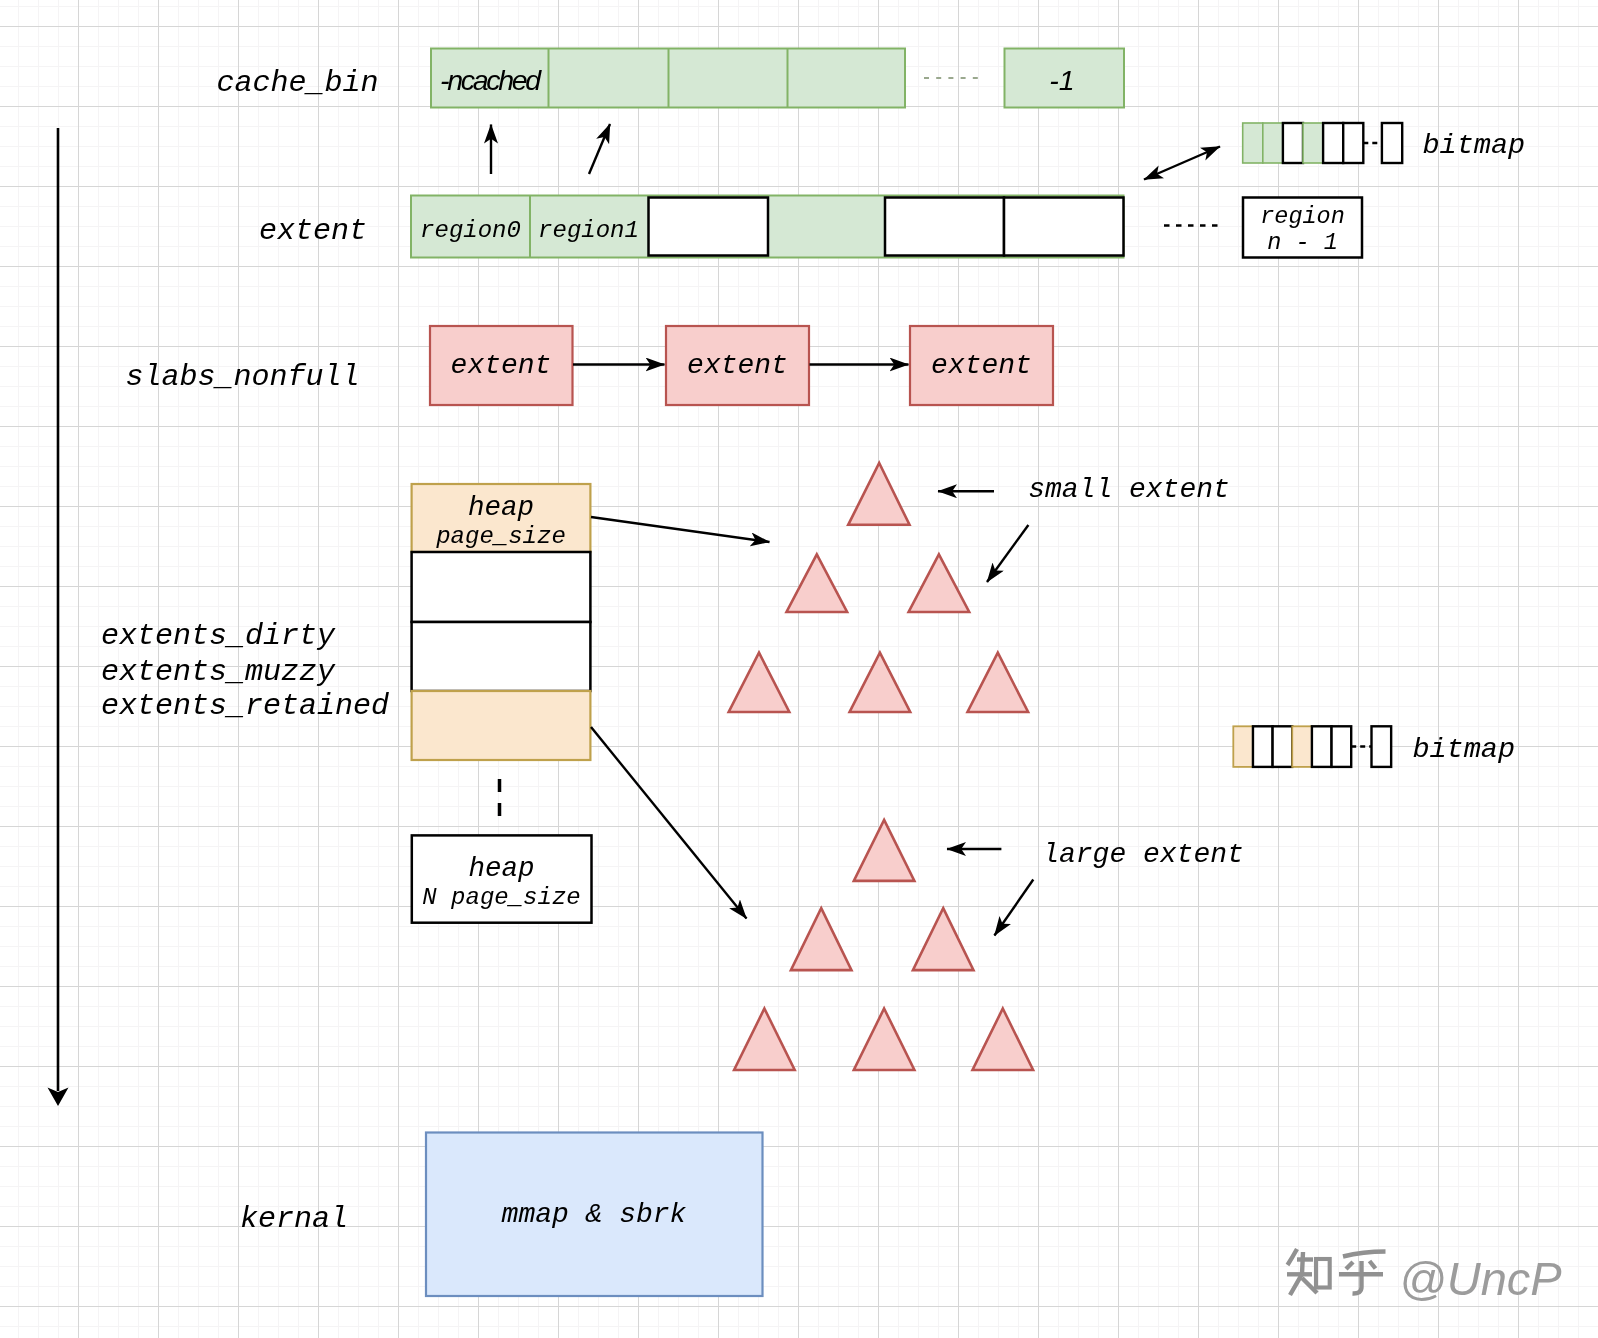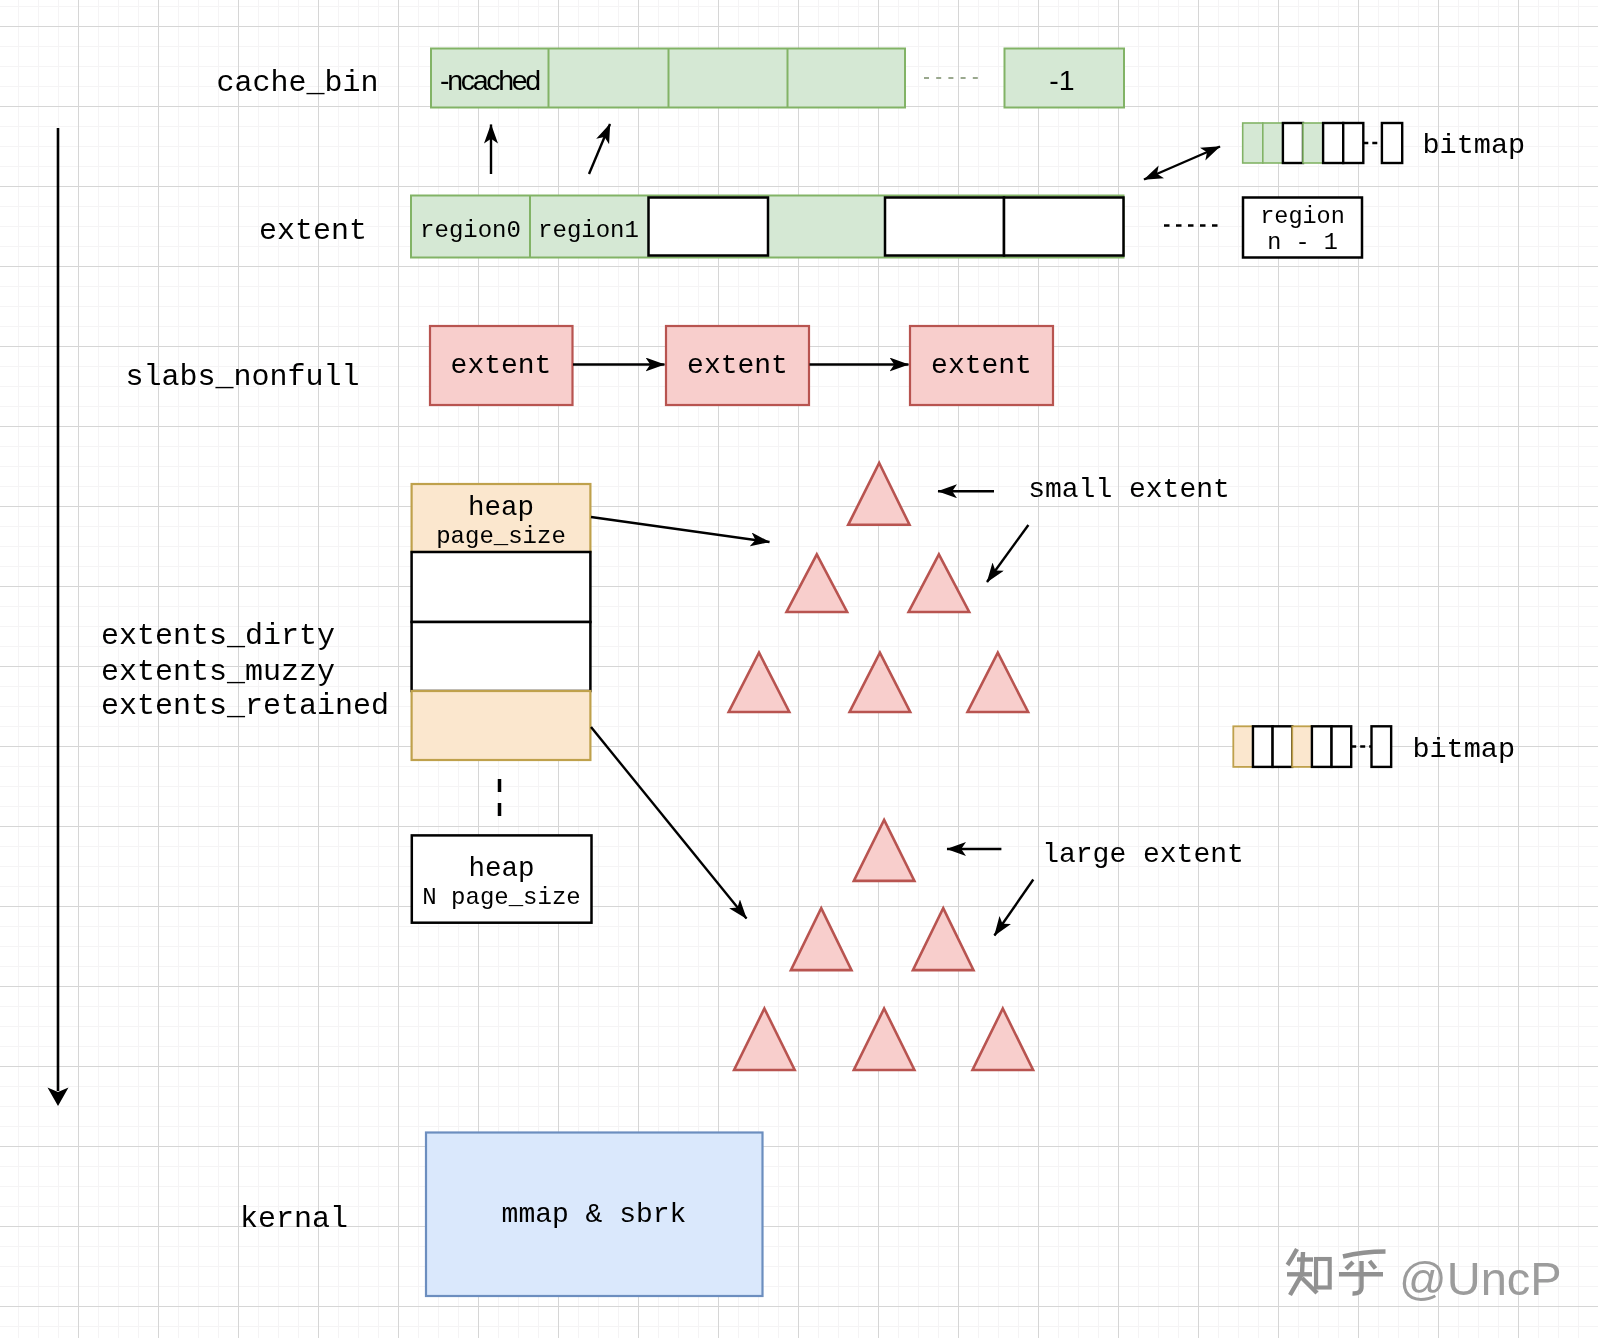--- a/index.html
+++ b/index.html
@@ -4,21 +4,21 @@
 <style>
 html,body{margin:0;padding:0;}
 body{width:1598px;height:1338px;overflow:hidden;background:#ffffff;}
 #stage{position:relative;width:1598px;height:1338px;
 background-image:
  linear-gradient(to right, #d6d6d6 1px, transparent 1px),
  linear-gradient(to bottom, #d6d6d6 1px, transparent 1px),
  linear-gradient(to right, #f5f4f5 1px, transparent 1px),
  linear-gradient(to bottom, #f5f4f5 1px, transparent 1px);
 background-size:80px 80px,80px 80px,20px 20px,20px 20px;
-background-position:78px 0px,0px 26px,18px 0px,0px 6px;}
+background-position:78px 0px,0px 26px,18px 0px,0px 6px;font-style:italic;}
 svg text{font-family:"Liberation Mono",monospace;fill:#000000;}
 text.sans{font-family:"Liberation Sans",sans-serif;}
 </style>
 </head>
 <body>
 <div id="stage">
 <svg width="1598" height="1338" viewBox="0 0 1598 1338">
 <defs>
 <marker id="ah" markerUnits="userSpaceOnUse" markerWidth="22" markerHeight="16" refX="19" refY="7" orient="auto-start-reverse">
 <path d="M0,0 L19.5,7 L0,14 L4.8,7 Z" fill="#000"></path>

